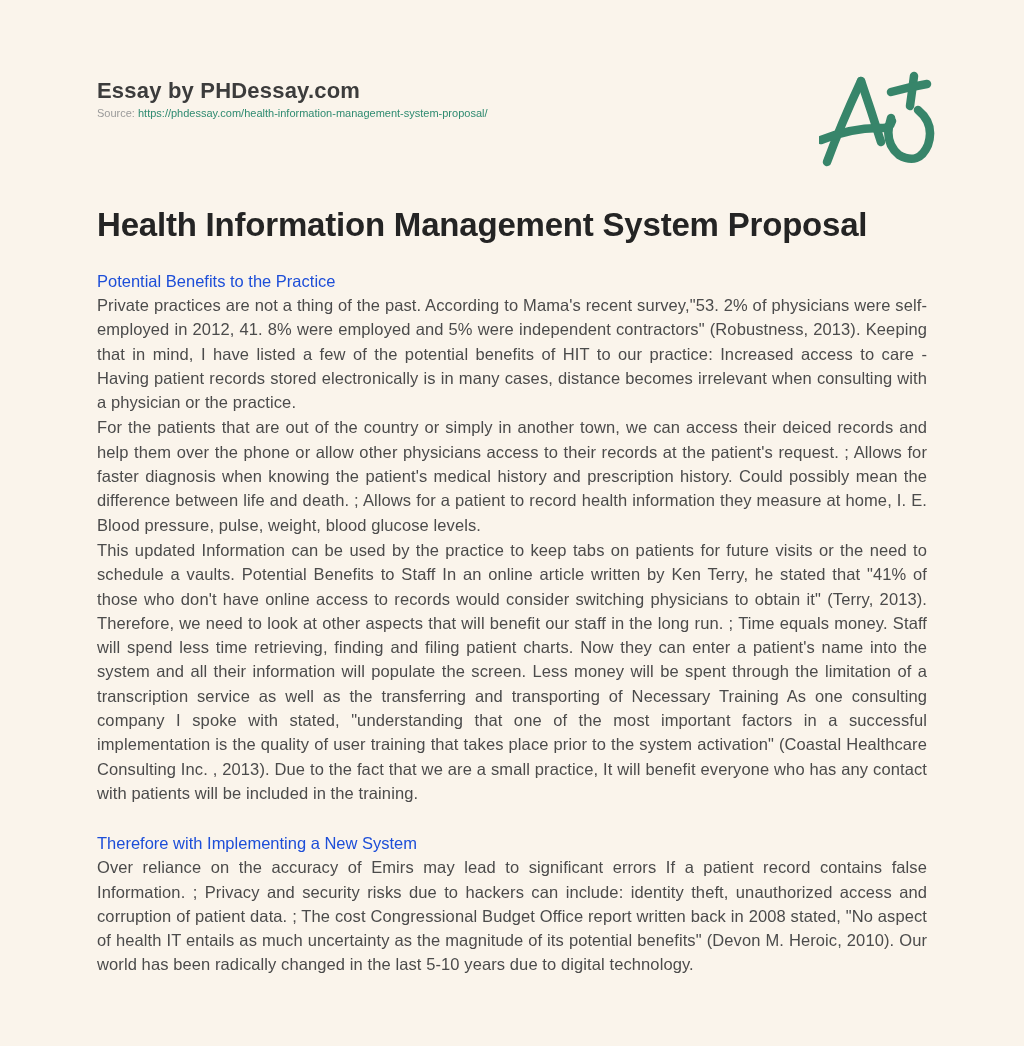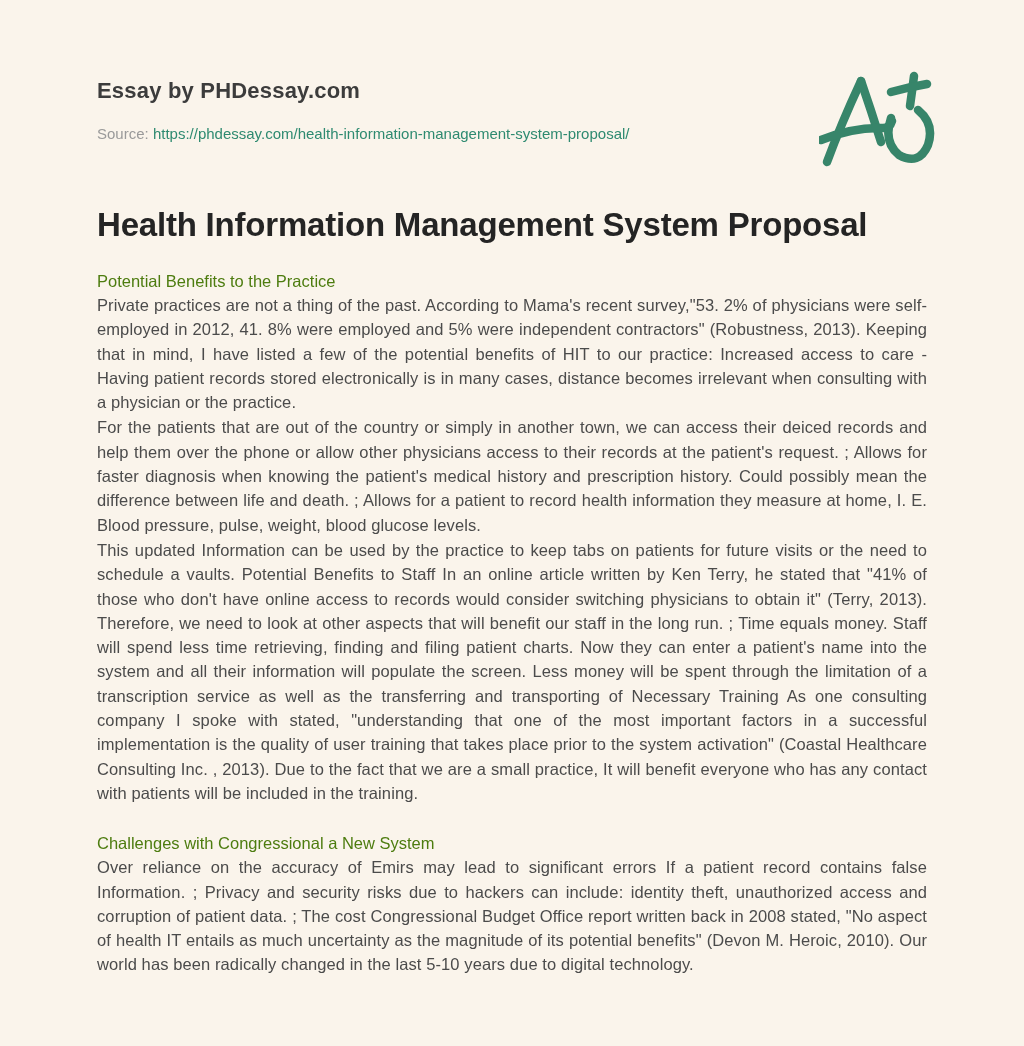--- a/index.html
+++ b/index.html
@@ -24,22 +24,21 @@
     align-items: flex-start;
   }
   .byline {
     font-size: 22px;
     line-height: 26px;
     font-weight: 700;
     color: #3c3c3c;
     letter-spacing: 0.2px;
   }
   .source-line {
-    margin-top: 21px;
-    font-size: 15px;
+    font-size: 11px;
     line-height: 18px;
   }
   .source-label {
     color: #9a9a9a;
   }
   .source-url {
     color: #2e8a70;
     text-decoration: none;
     font-weight: 500;
   }
@@ -56,21 +55,21 @@
     font-size: 33px;
     line-height: 37px;
     font-weight: 700;
     color: #242424;
     letter-spacing: -0.2px;
   }
   .section-heading {
     margin-top: 27px;
     font-size: 16.5px;
     line-height: 22px;
-    color: #4d7c0f;
+    color: #1d4ed8;
   }
   .body-para {
     margin-top: 1px;
     font-size: 16.5px;
     line-height: 24.3px;
     color: #4b4b4b;
     text-align: justify;
     letter-spacing: 0.1px;
   }
 </style>
@@ -111,17 +110,17 @@
   <h1 class="title">Health Information Management System Proposal</h1>
 
   <div class="section">
     <p class="section-heading">Potential Benefits to the Practice</p>
     <p class="body-para">Private practices are not a thing of the past. According to Mama's recent survey,"53. 2% of physicians were self-employed in 2012, 41. 8% were employed and 5% were independent contractors" (Robustness, 2013). Keeping that in mind, I have listed a few of the potential benefits of HIT to our practice: Increased access to care - Having patient records stored electronically is in many cases, distance becomes irrelevant when consulting with a physician or the practice.</p>
     <p class="body-para">For the patients that are out of the country or simply in another town, we can access their deiced records and help them over the phone or allow other physicians access to their records at the patient's request. ; Allows for faster diagnosis when knowing the patient's medical history and prescription history. Could possibly mean the difference between life and death. ; Allows for a patient to record health information they measure at home, I. E. Blood pressure, pulse, weight, blood glucose levels.</p>
     <p class="body-para">This updated Information can be used by the practice to keep tabs on patients for future visits or the need to schedule a vaults. Potential Benefits to Staff In an online article written by Ken Terry, he stated that "41% of those who don't have online access to records would consider switching physicians to obtain it" (Terry, 2013). Therefore, we need to look at other aspects that will benefit our staff in the long run. ; Time equals money. Staff will spend less time retrieving, finding and filing patient charts. Now they can enter a patient's name into the system and all their information will populate the screen. Less money will be spent through the limitation of a transcription service as well as the transferring and transporting of Necessary Training As one consulting company I spoke with stated, "understanding that one of the most important factors in a successful implementation is the quality of user training that takes place prior to the system activation" (Coastal Healthcare Consulting Inc. , 2013). Due to the fact that we are a small practice, It will benefit everyone who has any contact with patients will be included in the training.</p>
   </div>
 
   <div class="section">
-    <p class="section-heading">Challenges with Congressional a New System</p>
+    <p class="section-heading">Therefore with Implementing a New System</p>
     <p class="body-para">Over reliance on the accuracy of Emirs may lead to significant errors If a patient record contains false Information. ; Privacy and security risks due to hackers can include: identity theft, unauthorized access and corruption of patient data. ; The cost Congressional Budget Office report written back in 2008 stated, "No aspect of health IT entails as much uncertainty as the magnitude of its potential benefits" (Devon M. Heroic, 2010). Our world has been radically changed in the last 5-10 years due to digital technology.</p>
   </div>
 
 </div>
 
 </body></html>

